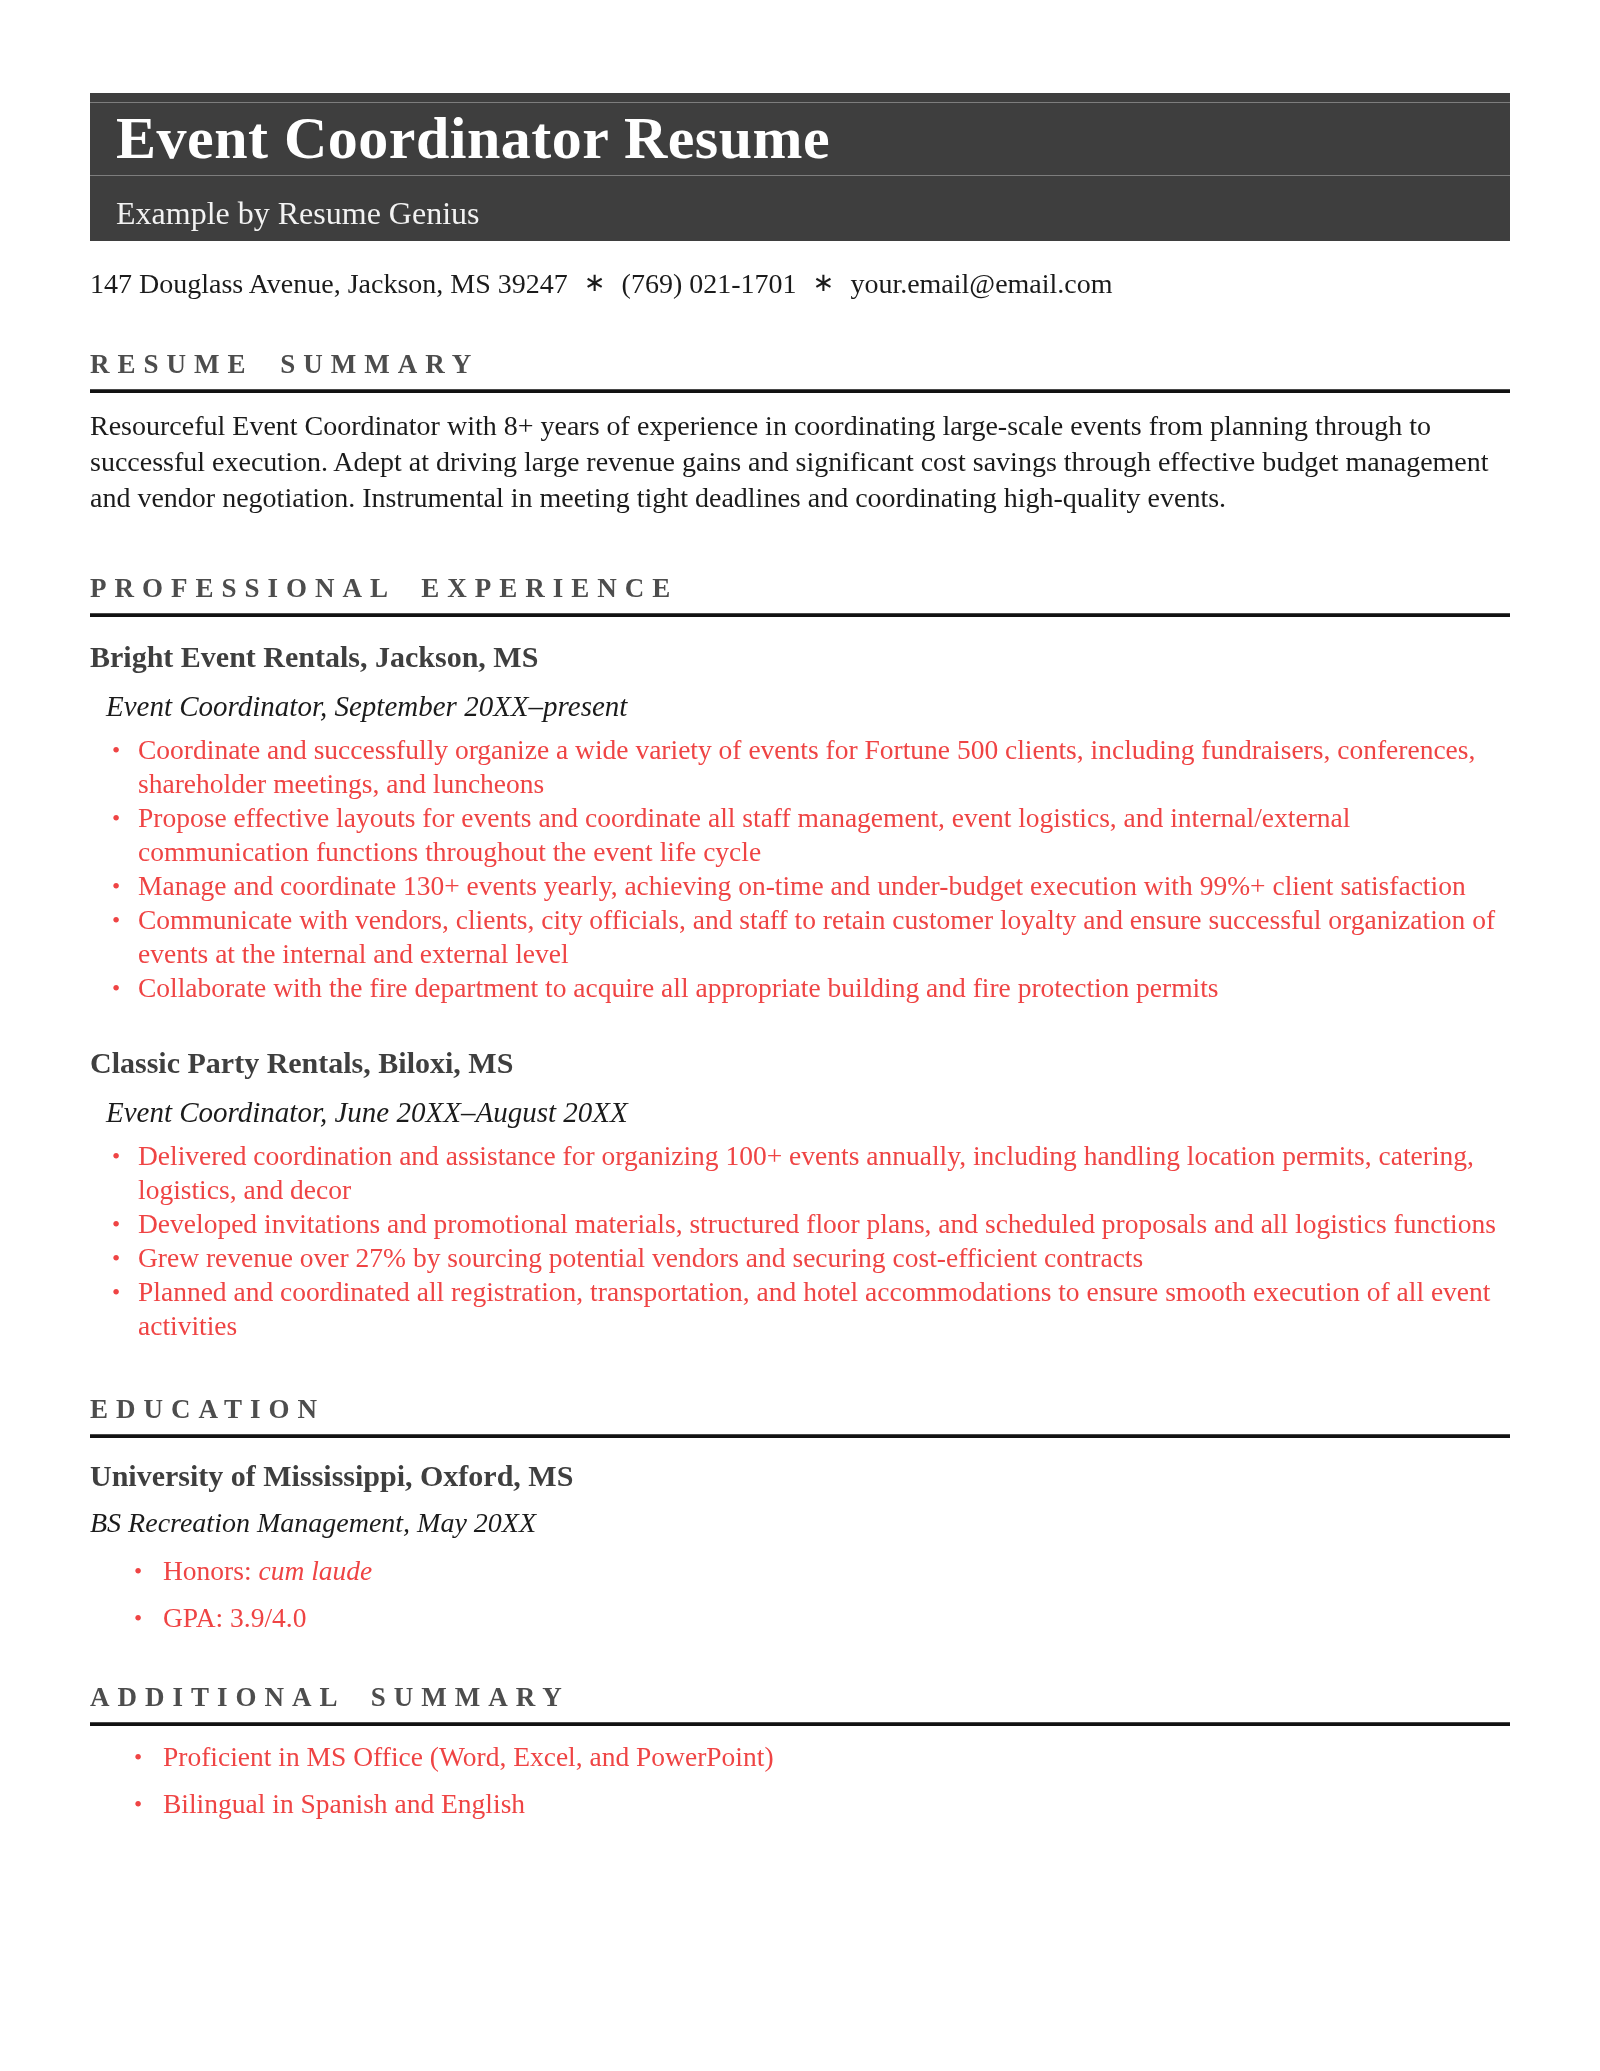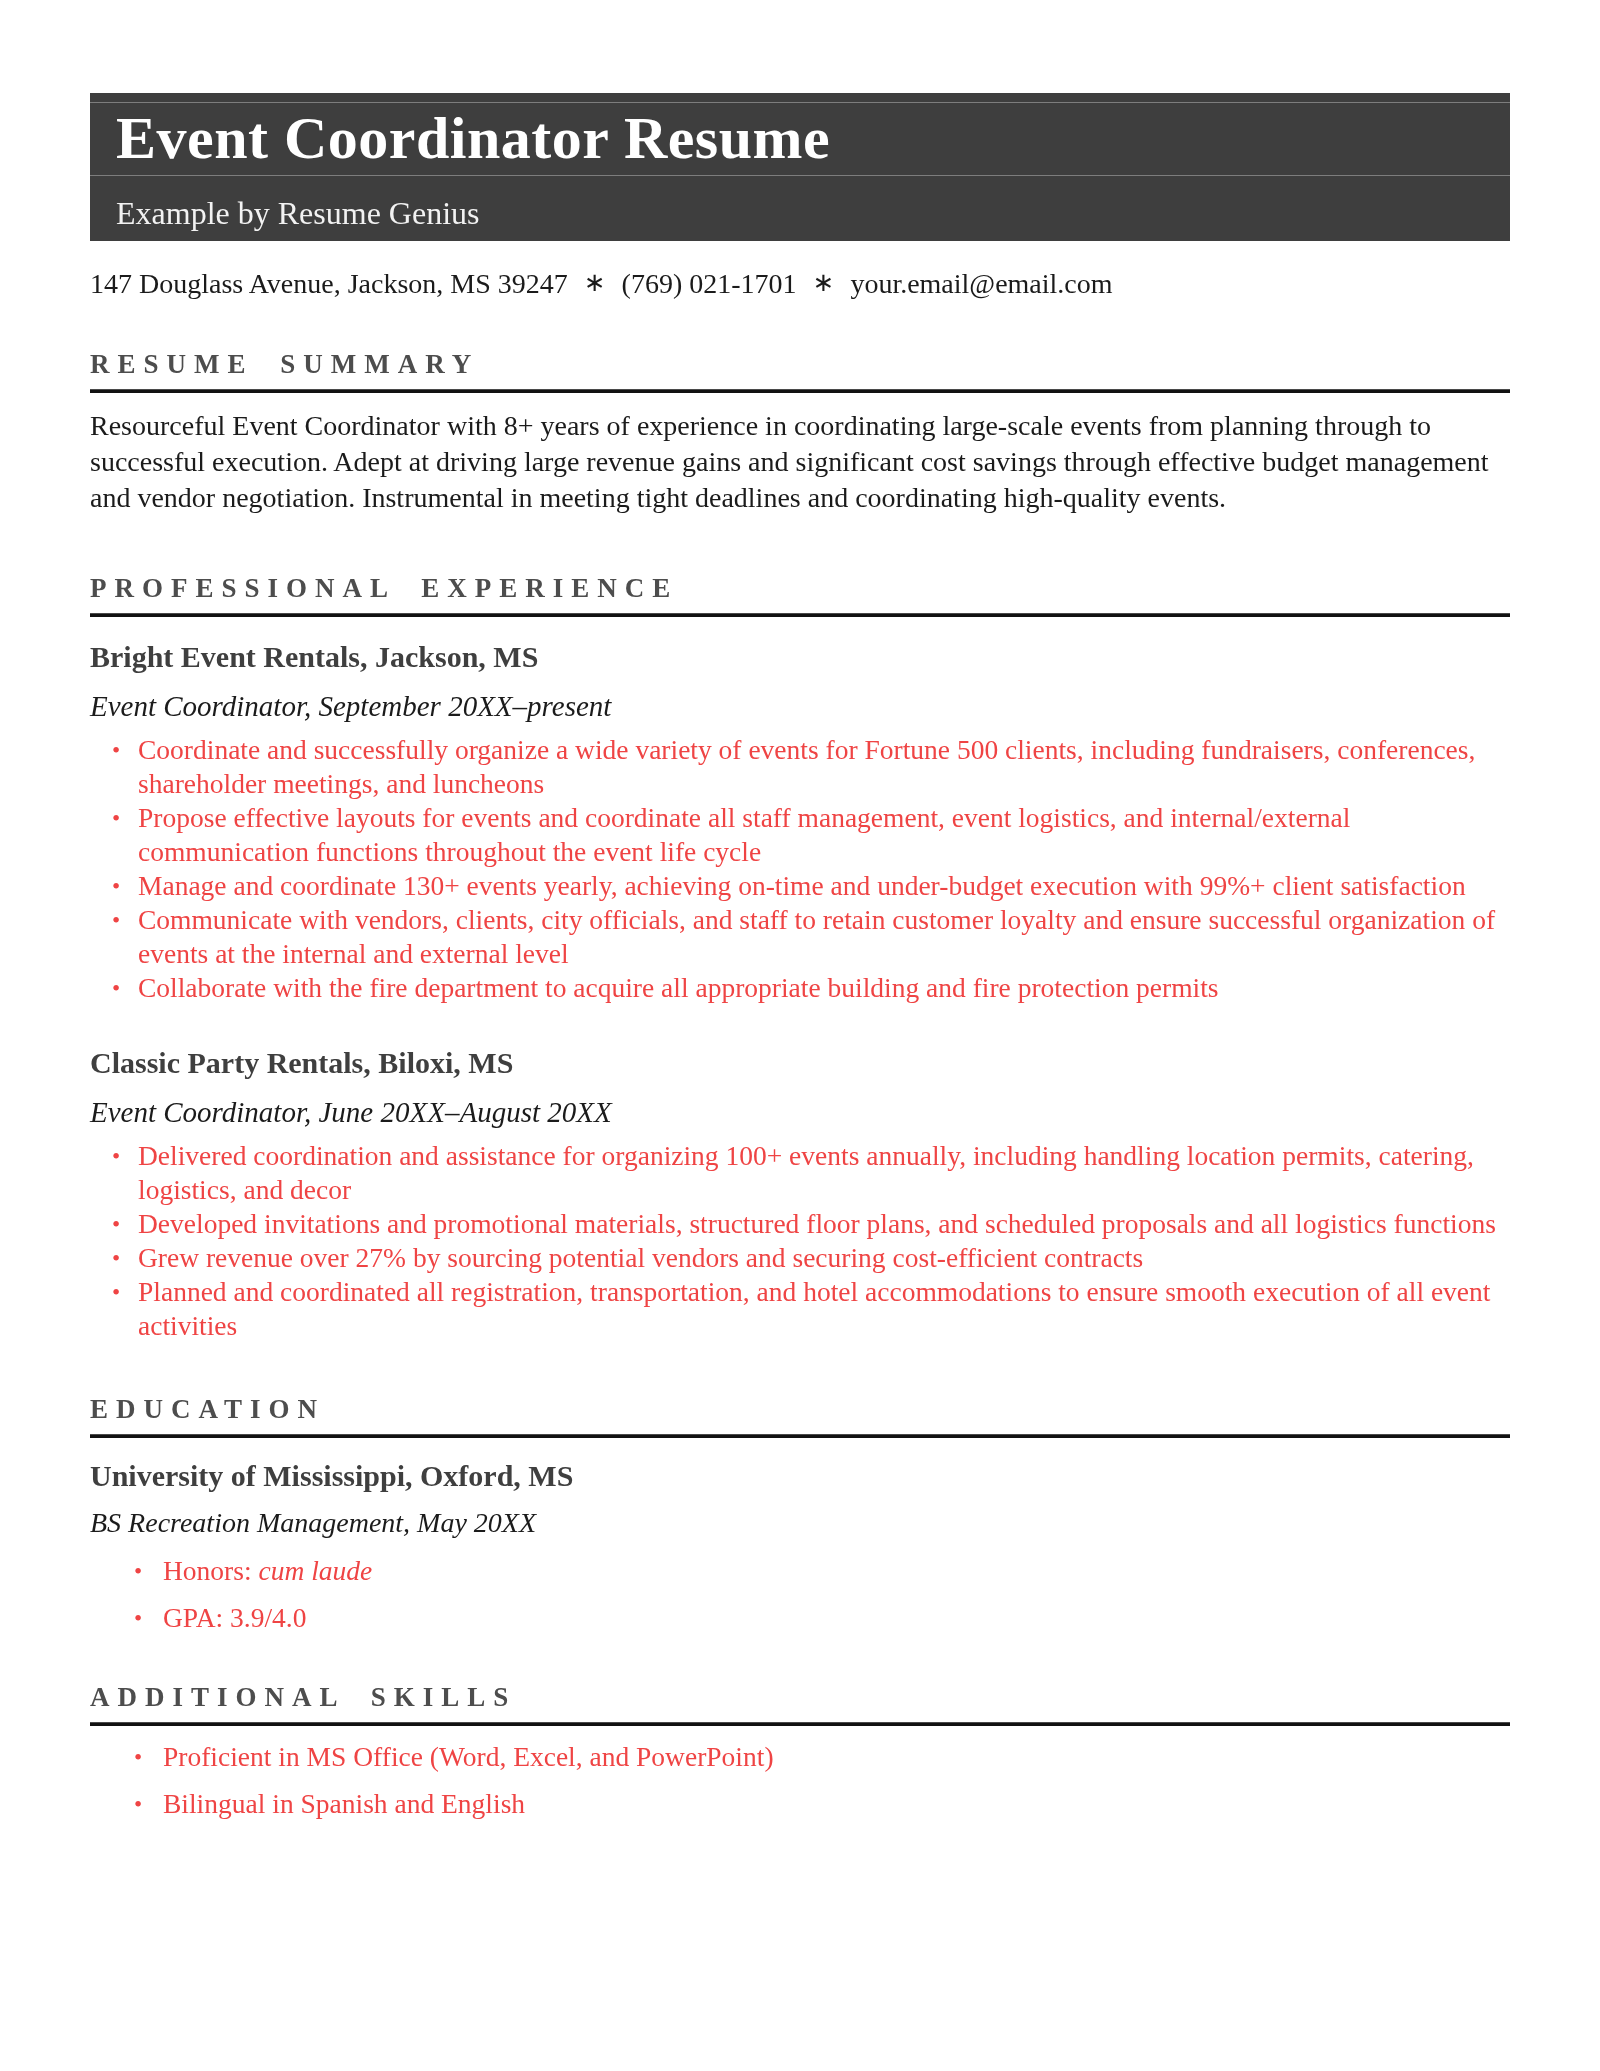--- a/index.html
+++ b/index.html
@@ -91,20 +91,21 @@
     color: #3f3f3f;
   }
   .employer.first  { margin-top: 22px; }
   .employer.second { margin-top: 40px; }
   .job-title-line {
     margin-top: 14px;
     font-size: 29px;
     line-height: 34px;
     font-style: italic;
     color: #1b1b1b;
+    margin-left: 16px;
   }
 
   ul.bullets {
     list-style: none;
     margin-top: 10px;
     font-size: 27.5px;
     line-height: 34px;
     color: #ef4444;
   }
   ul.bullets li {
@@ -175,20 +176,20 @@
 
   <div class="section-heading edu">EDUCATION</div>
   <div class="section-rule"></div>
   <div class="employer school">University of Mississippi, Oxford, MS</div>
   <div class="degree-line">BS Recreation Management, May 20XX</div>
   <ul class="bullets wide spaced">
       <li><span>Honors: </span><em>cum laude</em></li>
       <li>GPA: 3.9/4.0</li>
     </ul>
 
-  <div class="section-heading skl">ADDITIONAL SKILLS</div>
+  <div class="section-heading skl">ADDITIONAL SUMMARY</div>
   <div class="section-rule"></div>
   <ul class="bullets wide spaced">
       <li>Proficient in MS Office (Word, Excel, and PowerPoint)</li>
       <li>Bilingual in Spanish and English</li>
     </ul>
 
 </div>
 
 </body></html>

